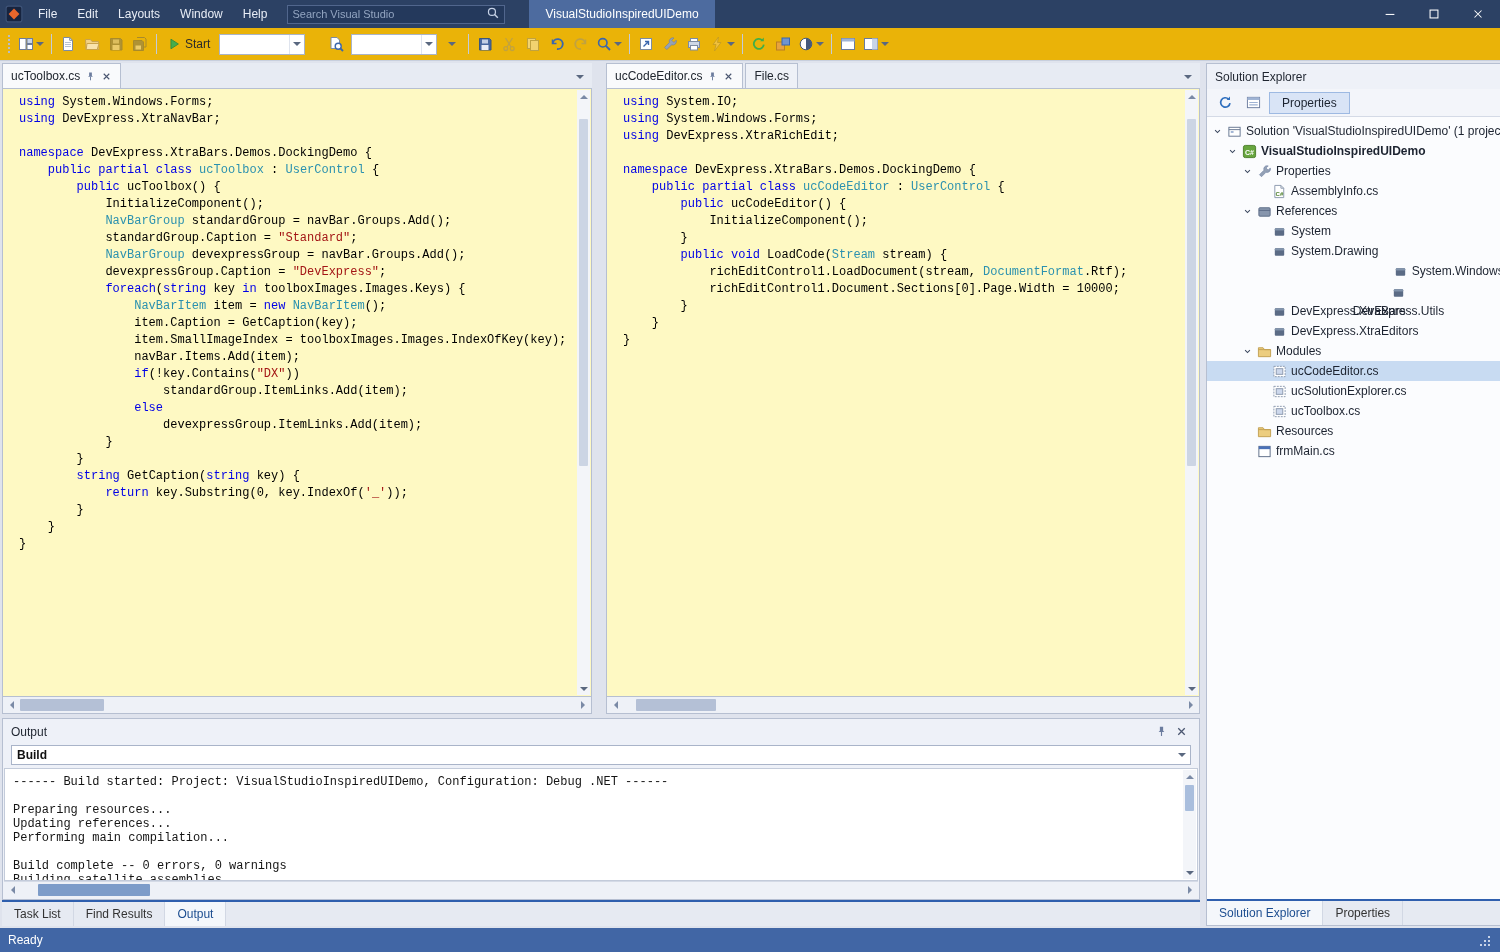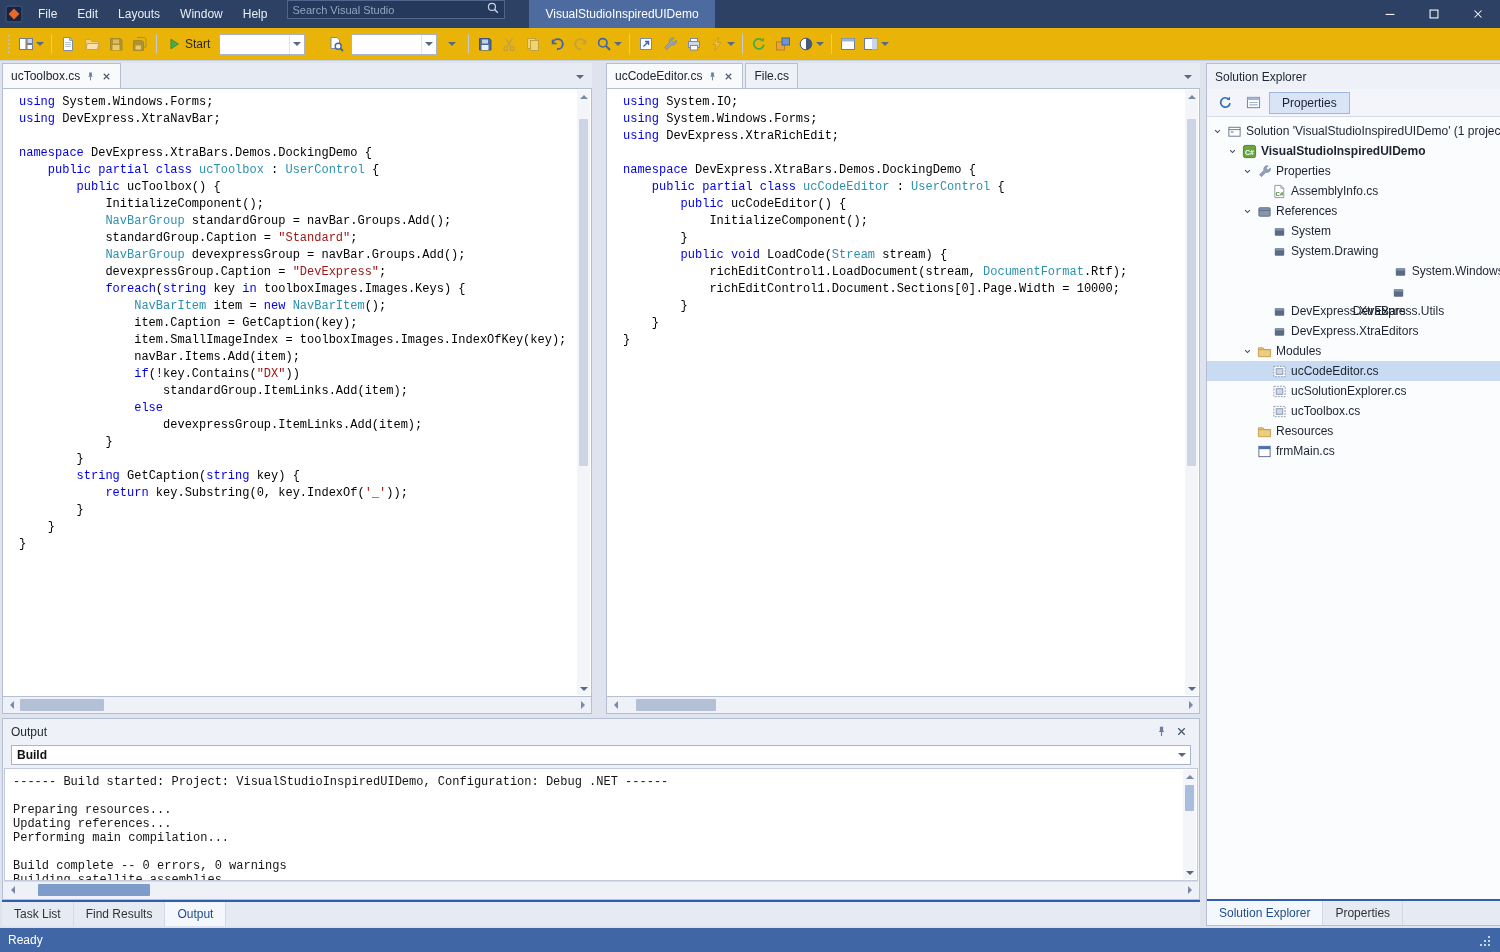--- a/index.html
+++ b/index.html
@@ -1,21 +1,21 @@
 <!DOCTYPE html>
 <html><head>
 <meta charset="utf-8">
 <style>
 *{margin:0;padding:0;box-sizing:border-box}
 html,body{width:1500px;height:952px;overflow:hidden}
 body{font-family:"Liberation Sans","DejaVu Sans",sans-serif;font-size:12px;background:#dfe3ed;position:relative;color:#1b1b1b}
 .ic{display:inline-block;vertical-align:middle}
 
 
-.titlebar{position:absolute;top:0;left:0;right:0;height:28px;background:#2c4164;display:flex;color:#fff}
+.titlebar{position:absolute;top:0;left:0;right:0;height:28px;background:#2c4164;display:flex;align-items:center;color:#fff}
 .app-logo{width:28px;height:28px;display:flex;align-items:center;justify-content:center}
 .menu-bar{display:flex;align-items:center;height:100%}
 .menu-item{padding:0 10px;height:100%;display:flex;align-items:center;color:#e8edf6;cursor:default}
 .search-box{margin-left:10px;width:218px;height:19px;background:#24395c;border:1px solid#51668d;display:flex;align-items:center;padding:0 4px}
 .search-box input{flex:1;background:transparent;border:none;outline:none;color:#d5dfef;font-size:11px;font-family:inherit}
 .search-box input::placeholder{color:#93a5c1}
 .app-tab{margin-left:24px;height:28px;padding:0 16px;background:#4d6b9f;display:flex;align-items:center;color:#fff}
 .tb-spacer{flex:1}
 .win-btn{width:44px;height:28px;display:flex;align-items:center;justify-content:center}
 
@@ -39,21 +39,21 @@
 
 
 .pane{position:absolute;display:flex;flex-direction:column}
 #pane-left{left:2px;top:63px;width:590px;height:651px}
 #pane-right{left:606px;top:63px;width:594px;height:651px}
 .tabstrip{height:26px;display:flex;align-items:flex-end;position:relative;background:#e7ebf3;border-bottom:1px solid #b6bfd1}
 .etab{height:25px;display:flex;align-items:center;padding:0 8px;gap:5px;border:1px solid #b6bfd1;border-bottom:none;background:#eef1f7;margin-right:2px;font-size:12px;color:#20262f}
 .etab.active{background:#f9fafc}
 .tabic{display:flex;align-items:center}
 .strip-dd{position:absolute;right:4px;top:6px;width:16px;height:16px;display:flex;align-items:center;justify-content:center}
-.code-wrap{flex:1;background:#ffffff;border:1px solid #b6bfd1;border-top:none;position:relative;overflow:hidden}
+.code-wrap{flex:1;background:#fef9c3;border:1px solid #b6bfd1;border-top:none;position:relative;overflow:hidden}
 .codelines{padding:5px 18px 0 16px;font-family:"Liberation Mono","DejaVu Sans Mono",monospace;font-size:12px;line-height:17px}
 .cl{white-space:pre;height:17px}
 .tok-p{color:#000}
 .tok-k{color:#0000e6}
 .tok-t{color:#2b91af}
 .tok-s{color:#a31515}
 .vscroll{position:absolute;top:1px;right:1px;bottom:1px;width:13px;background:#f3f5f9;display:flex;flex-direction:column;align-items:center}
 .vscroll .sb-btn{height:13px;display:flex;align-items:center;justify-content:center;width:100%}
 .vtrack{flex:1;width:100%;position:relative}
 .vthumb{position:absolute;left:2px;right:2px;background:#ccd5e4;border-radius:1px}

